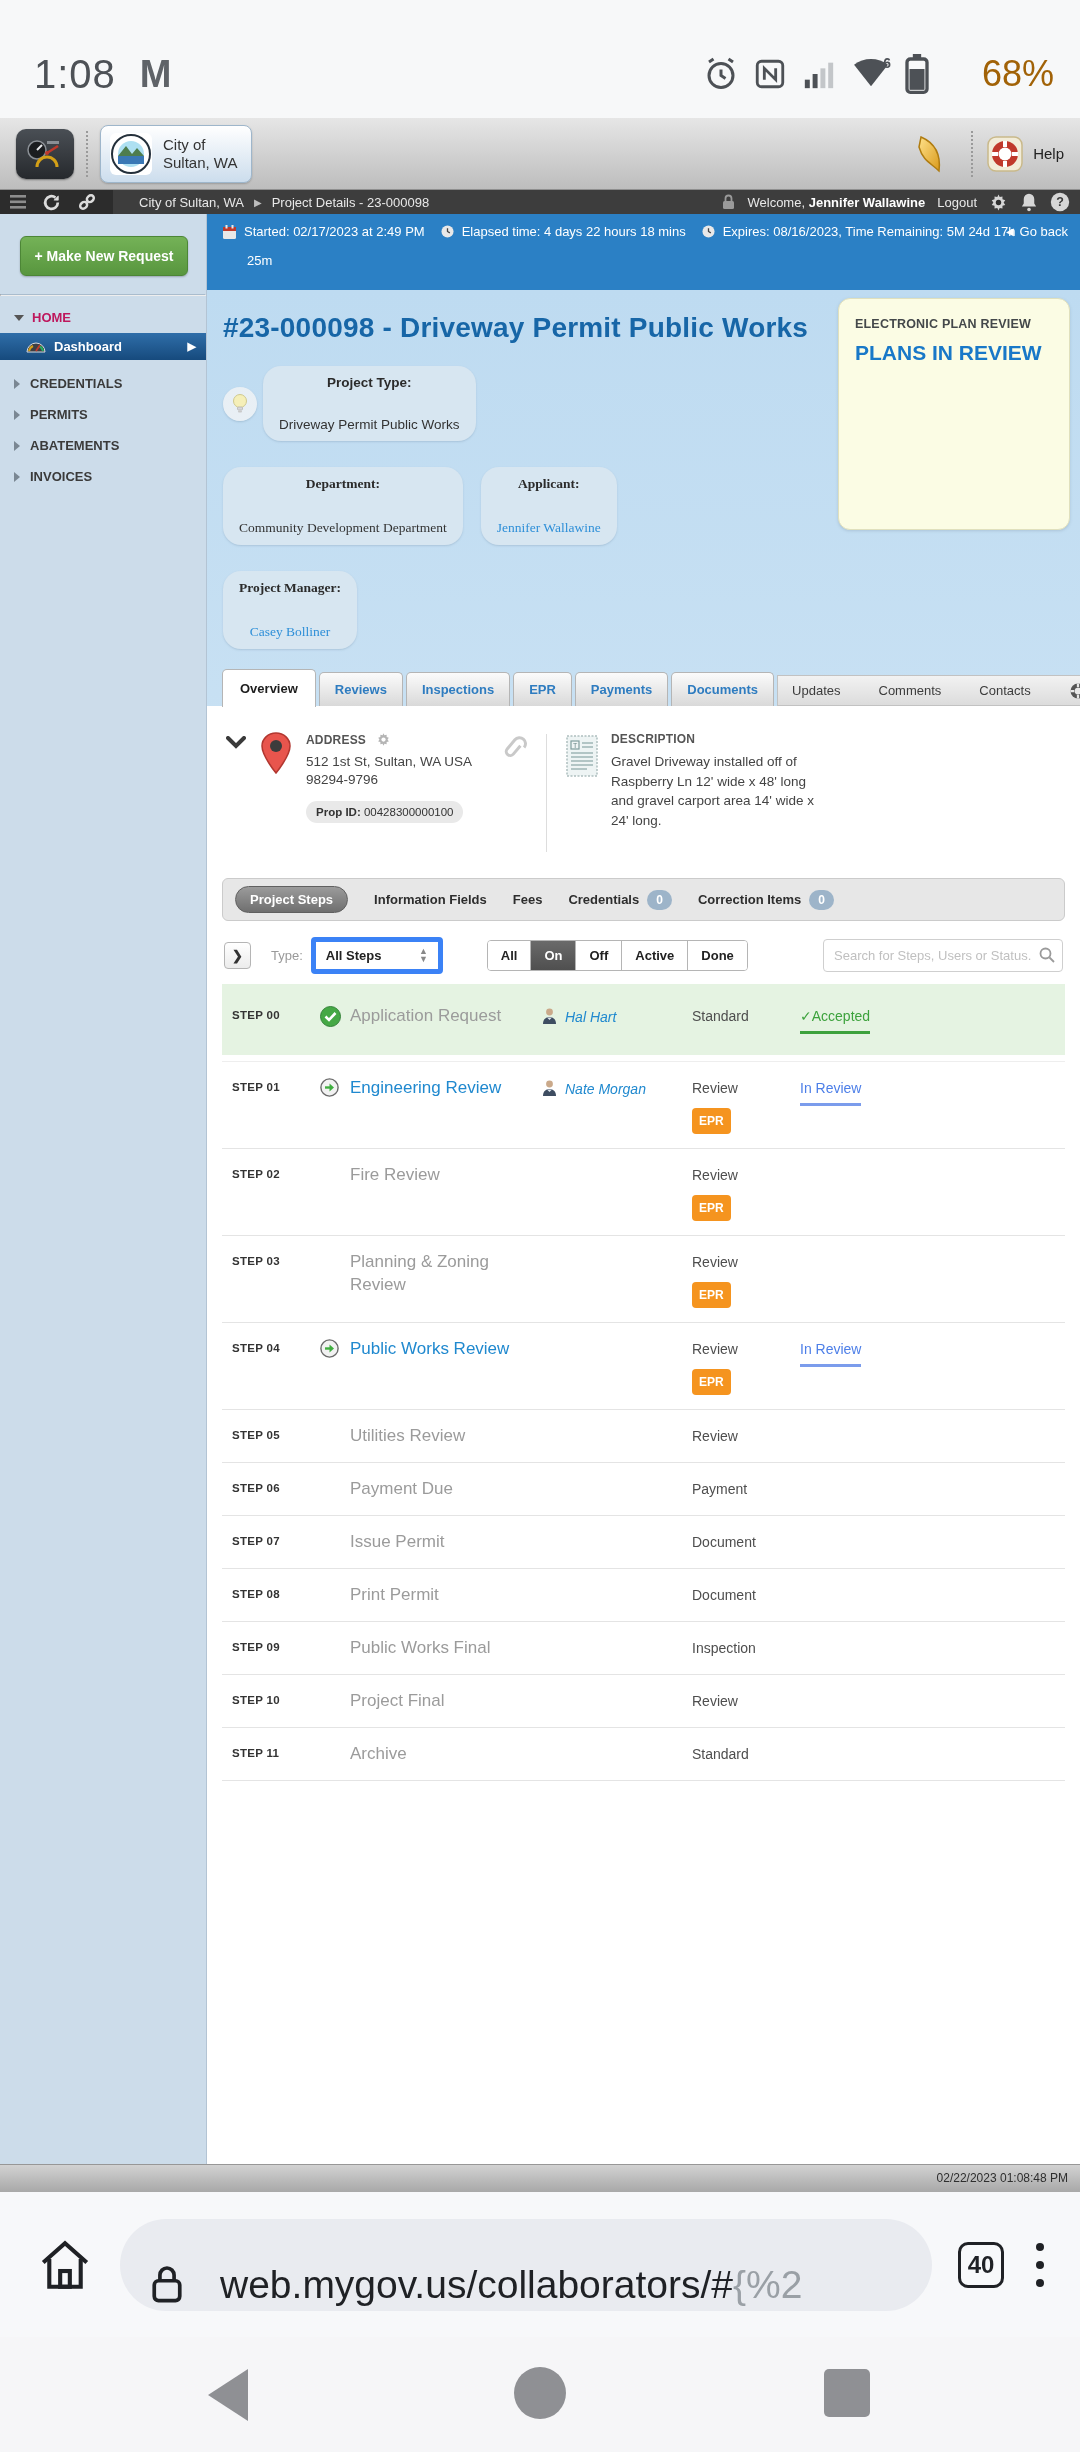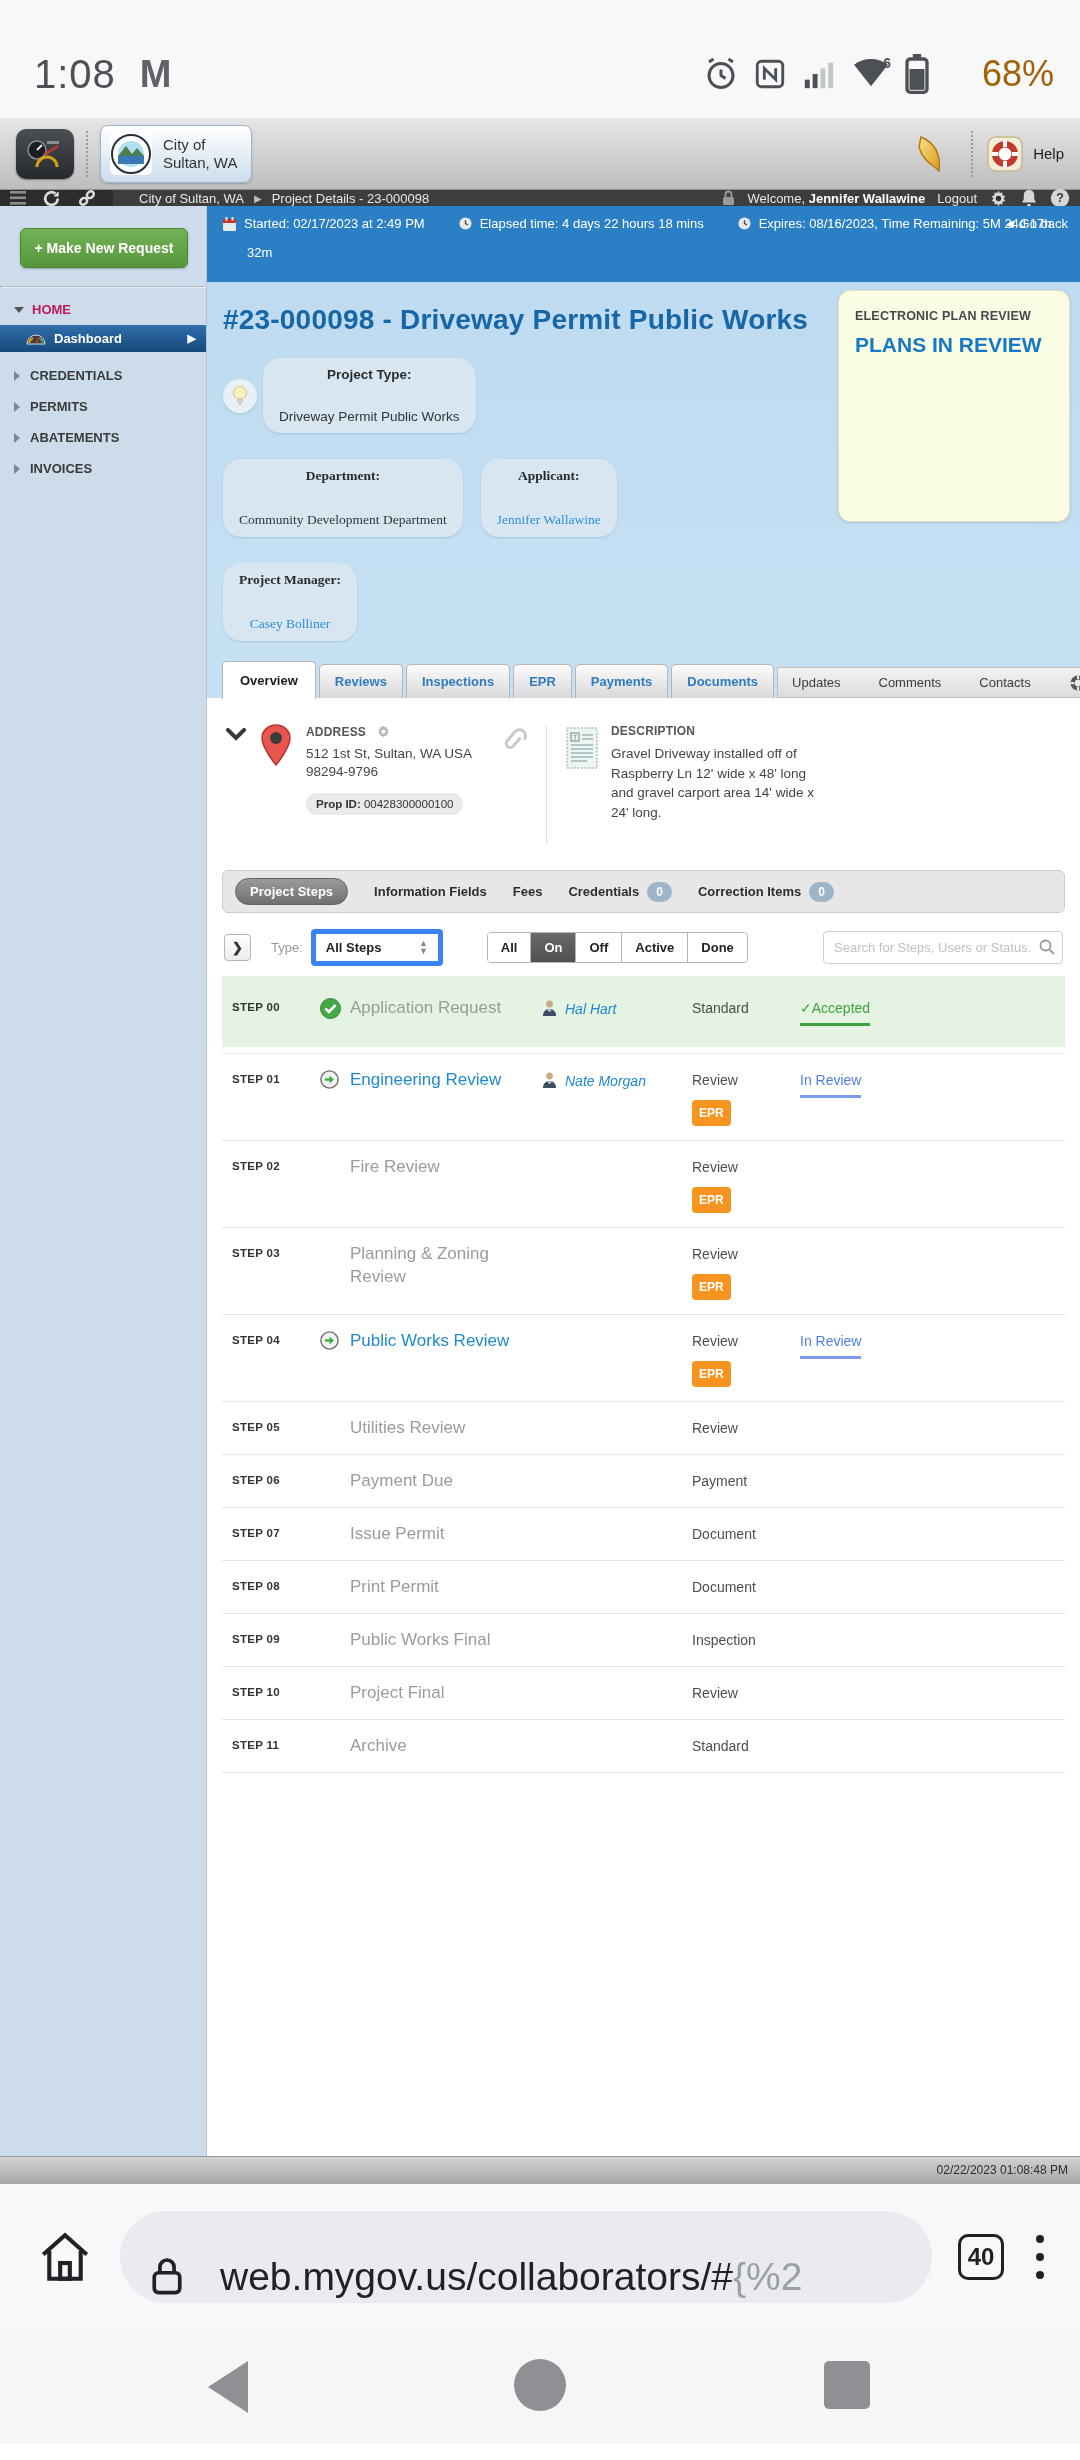--- a/index.html
+++ b/index.html
@@ -18,21 +18,21 @@
   .app-header { height:72px; background:linear-gradient(#e6e6e6,#bdbdbd); border-bottom:1px solid #8f8f8f; display:flex; align-items:center; padding:0 16px; }
   .mygov-chip { width:58px; height:50px; background:linear-gradient(#4a4f55,#26292d); border-radius:10px; display:flex; align-items:center; justify-content:center; box-shadow:0 1px 2px rgba(0,0,0,.4); }
   .hdr-divider { width:0; border-left:2px dotted #9a9a9a; height:46px; margin:0 12px; }
   .city-tab { display:flex; align-items:center; gap:10px; background:linear-gradient(#ffffff,#ccdded); border:1px solid #9eb6cb; border-radius:8px; height:58px; padding:4px 14px 4px 8px; box-shadow:0 1px 2px rgba(0,0,0,.2); }
   .city-tab-label { font-size:15px; color:#333; line-height:1.15; }
   .hdr-spacer { flex:1; }
   .help-wrap { display:flex; align-items:center; gap:8px; }
   .help-label { font-size:15px; color:#222; }
 
   
-  .crumb-bar { height:16px; background:#3d3d3d; display:flex; align-items:center; color:#e8e8e8; font-size:13px; }
+  .crumb-bar { height:24px; background:#3d3d3d; display:flex; align-items:center; color:#e8e8e8; font-size:13px; }
   .crumb-tools { height:100%; background:#2c2c2c; display:flex; align-items:center; gap:16px; padding:0 16px 0 10px; }
   .crumb-path { display:flex; align-items:center; gap:10px; padding-left:26px; flex:1; }
   .crumb-right { display:flex; align-items:center; gap:12px; padding-right:10px; }
   .crumb-right b { color:#fff; }
   .crumb-sep { color:#bdbdbd; font-size:10px; }
 
   
   .body-row { display:flex; height:1950px; }
 
   
@@ -45,21 +45,21 @@
   .tri-right { border-top:5px solid transparent; border-bottom:5px solid transparent; border-left:6px solid #7a8793; }
   .dash-item { margin-top:8px; height:27px; background:linear-gradient(#2f6ea9,#164a7d); display:flex; align-items:center; gap:8px; padding:0 10px 0 26px; color:#fff; font-weight:bold; font-size:13px; }
   .dash-item .arrow { margin-left:auto; color:#fff; font-size:11px; }
   .side-item { padding:16px 0 0 14px; font-size:13px; font-weight:bold; color:#3a3a3a; display:flex; align-items:center; gap:10px; }
 
   
   .main-col { flex:1; display:flex; flex-direction:column; min-width:0; }
 
   
   .info-bar { background:#2b80c5; color:#fff; font-size:13px; padding:10px 14px 8px 16px; height:76px; position:relative; }
-  .info-line { display:flex; align-items:flex-end; gap:34px; }
+  .info-line { display:flex; align-items:flex-end; gap:16px; }
   .info-item { display:flex; align-items:center; gap:8px; white-space:nowrap; }
   .info-wrap2 { margin-top:14px; margin-left:24px; }
   .go-back { position:absolute; right:12px; top:10px; display:flex; align-items:center; gap:6px; }
 
   
   .content { flex:1; display:flex; flex-direction:column; background:linear-gradient(180deg,#bedbf1 0%,#d5e8f6 55%,#e8f3fb 100%); min-width:0; }
   .content-top { position:relative; padding:22px 12px 0 16px; }
   .proj-title { color:#1766a7; font-size:28px; font-weight:bold; letter-spacing:.2px; }
   .bulb-row { display:flex; align-items:center; gap:6px; margin-top:22px; }
   .pill { display:inline-flex; align-items:center; gap:6px; background:#d7e6f1; border-radius:18px; padding:9px 16px; font-size:13.5px; color:#333; box-shadow:0 1px 2px rgba(120,150,175,.35); white-space:nowrap;flex-direction:column; }
@@ -372,21 +372,21 @@
             <span>Elapsed time: 4 days 22 hours 18 mins</span>
           </span>
           <span class="info-item">
             <svg width="13" height="13" viewBox="0 0 14 14">
                 <circle cx="7" cy="7" r="6.5" fill="#e8e8e8"></circle>
                 <path d="M7 3.5V7l2.5 1.5" stroke="#444" stroke-width="1.4" fill="none"></path>
               </svg>
             <span>Expires: 08/16/2023, Time Remaining: 5M 24d 17h</span>
           </span>
         </div>
-        <div class="info-wrap2">32m</div>
+        <div class="info-wrap2">25m</div>
         <div class="go-back">
           <span style="font-size:10px;">◀</span>
           <span>Go back</span>
         </div>
       </div>
 
       <div class="content">
         <div class="content-top">
           <div class="proj-title">#23-000098 - Driveway Permit Public Works</div>
 

